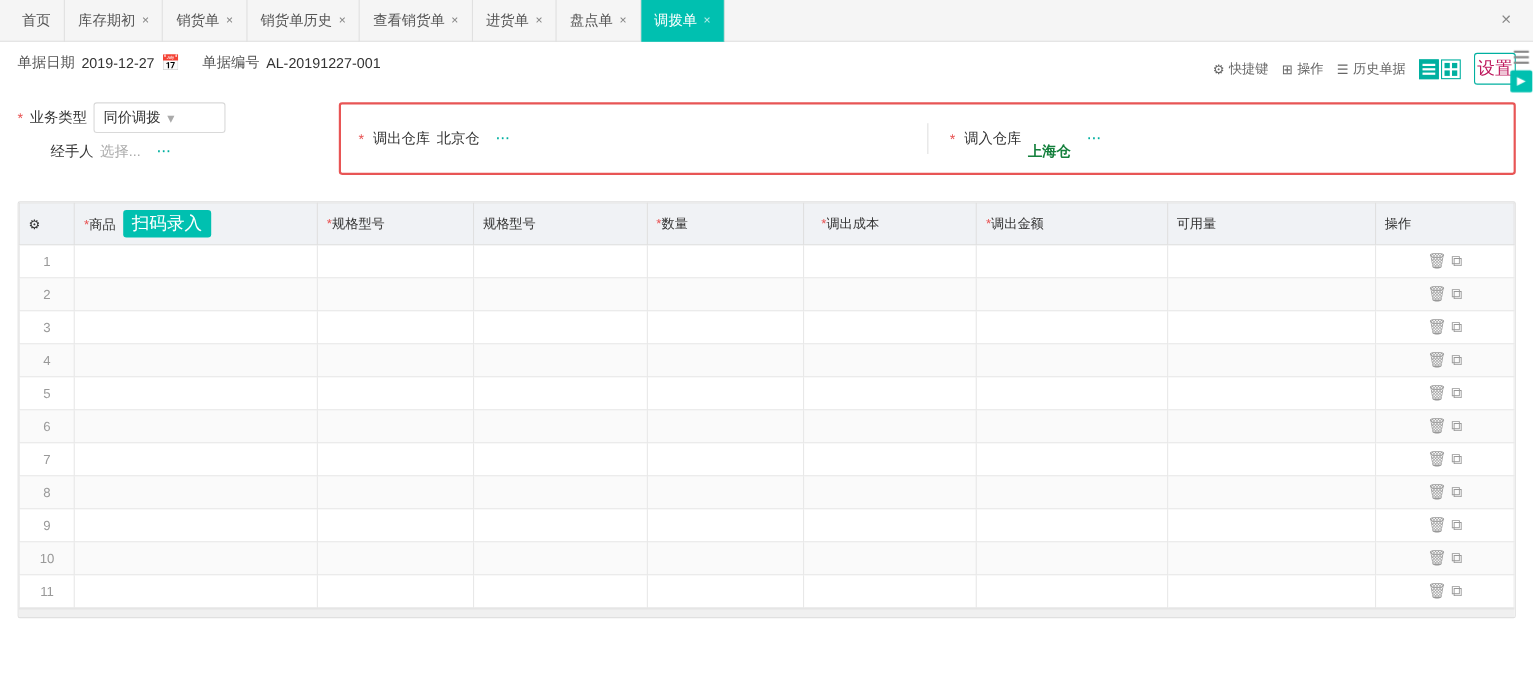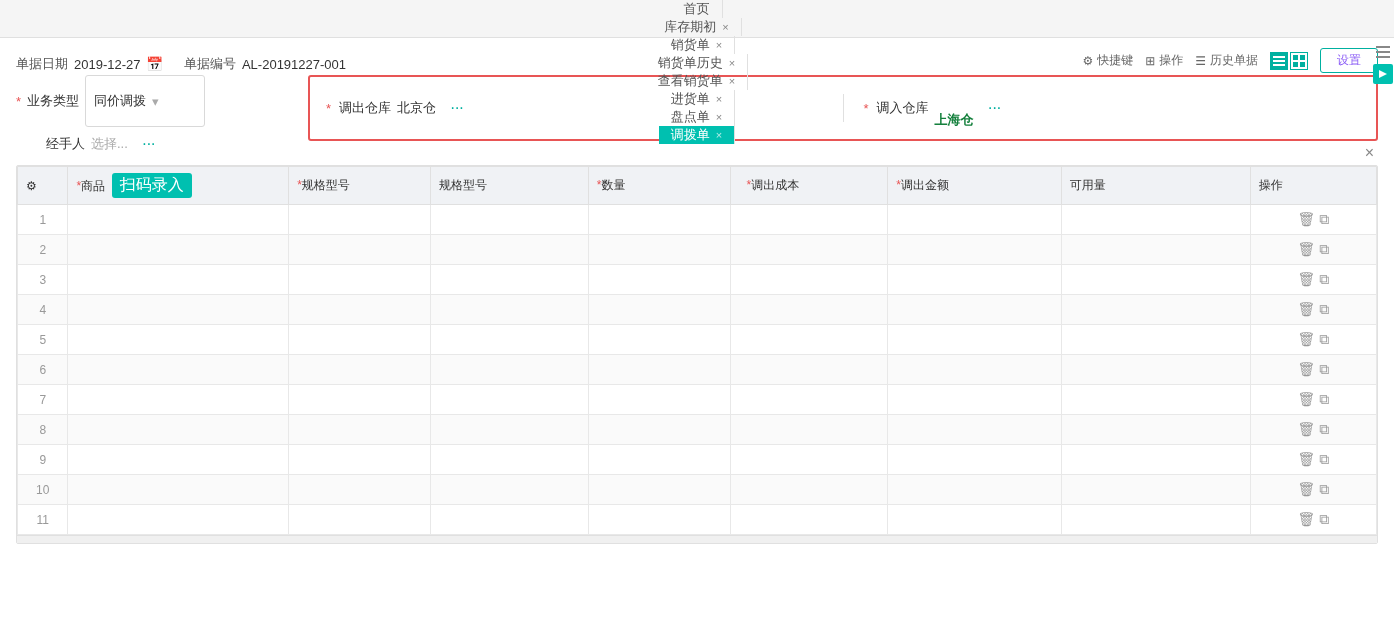--- a/index.html
+++ b/index.html
@@ -6,21 +6,20 @@
     body { font-family: 'Microsoft YaHei', Arial, sans-serif; font-size: 13px; background: #fff; color: #333; overflow: hidden; }
 
     
     .tab-bar {
       display: flex;
       align-items: center;
       border-bottom: 1px solid #e0e0e0;
       background: #f5f5f5;
       height: 38px;
       padding: 0 8px;
-      flex-direction: column;
     }
     .tab-item {
       display: flex;
       align-items: center;
       padding: 0 12px;
       height: 38px;
       cursor: pointer;
       font-size: 13px;
       color: #555;
       border-right: 1px solid #e0e0e0;
@@ -65,25 +64,25 @@
       font-weight: 500;
     }
     .calendar-icon {
       color: #00b0a0;
       cursor: pointer;
       font-size: 14px;
     }
     .settings-btn {
       background: #fff;
       border: 1px solid #00b0a0;
-      color: #8b5cf6;
-      padding: 3px 16px;
+      color: #be185d;
+      padding: 3px 2px;
       border-radius: 3px;
       cursor: pointer;
-      font-size: 12px;
+      font-size: 16px;
     }
 
     
     .form-section {
       border: 2px solid #e85555;
       border-radius: 3px;
       padding: 10px 16px;
       margin-bottom: 12px;
       display: flex;
       align-items: center;
@@ -119,21 +118,21 @@
       align-items: center;
       gap: 6px;
     }
     .biz-field .req { color: #e85555; }
     .biz-field .biz-select {
       display: flex;
       align-items: center;
       gap: 6px;
       border: 1px solid #d9d9d9;
       border-radius: 3px;
-      padding: 16px 8px;
+      padding: 4px 8px;
       min-width: 120px;
       cursor: pointer;
       background: #fff;
     }
     .biz-field .biz-select .chevron { color: #aaa; }
     .person-field {
       display: flex;
       align-items: center;
       gap: 6px;
       margin-left: 30px;
@@ -241,22 +240,22 @@
       height: 634px;
       overflow: hidden;
     }
     .main-content {
       padding: 10px 16px 0 16px;
       flex: 1;
       overflow: hidden;
     }
     .top-meta {
       display: flex;
-      align-items: flex-end;
-      margin-bottom: 2px;
+      align-items: flex-start;
+      margin-bottom: 16px;
     }
     .top-meta-right {
       margin-left: auto;
       display: flex;
       align-items: center;
       gap: 12px;
       font-size: 12px;
       color: #666;
     }
     .action-group {

